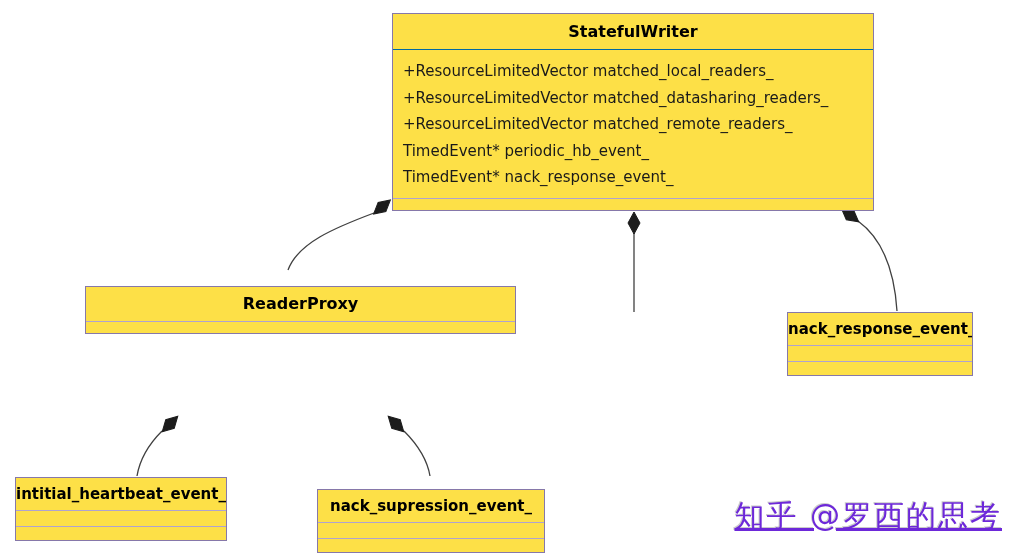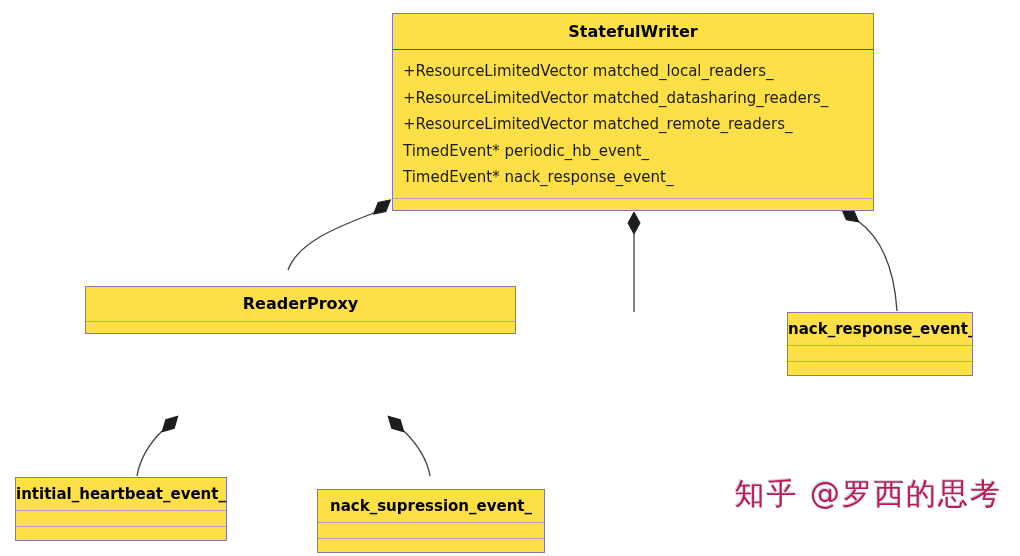--- a/index.html
+++ b/index.html
@@ -28,24 +28,24 @@
   #sw-methods{height:12px;}
   #rp-attrs{height:98px;}
   #rp-attrs .uml-attr{line-height:27px;}
   #rp-methods{height:12px;}
   .strip-a{height:16px;}
   .strip-b{height:14px;}
   #edges{position:absolute;left:0;top:0;width:1020px;height:556px;pointer-events:none;}
   .uml-edge{fill:none;stroke:#404040;stroke-width:1.3px;}
   .uml-diamond{fill:#1c1c1c;stroke:#1c1c1c;}
   #watermark{
-    position:absolute;top:474px;right:18px;
-    font-size:30px;letter-spacing:2px;color:#be185d;font-weight:400;
+    position:absolute;top:496px;right:18px;
+    font-size:30px;letter-spacing:2px;color:#6d28d9;font-weight:400;
     text-shadow:1px 1px 0 #ffffff,-1px -1px 0 #cbcbcb;
-    user-select:none;white-space:nowrap;
+    user-select:none;white-space:nowrap;text-decoration:underline;
   }
 </style>
 </head>
 <body>
 
 <div id="canvas">
 
   <svg id="edges" viewBox="0 0 1020 556">
 
     <path class="uml-edge" d="M 288 270 C 298 243, 334 228, 374 213"></path>

